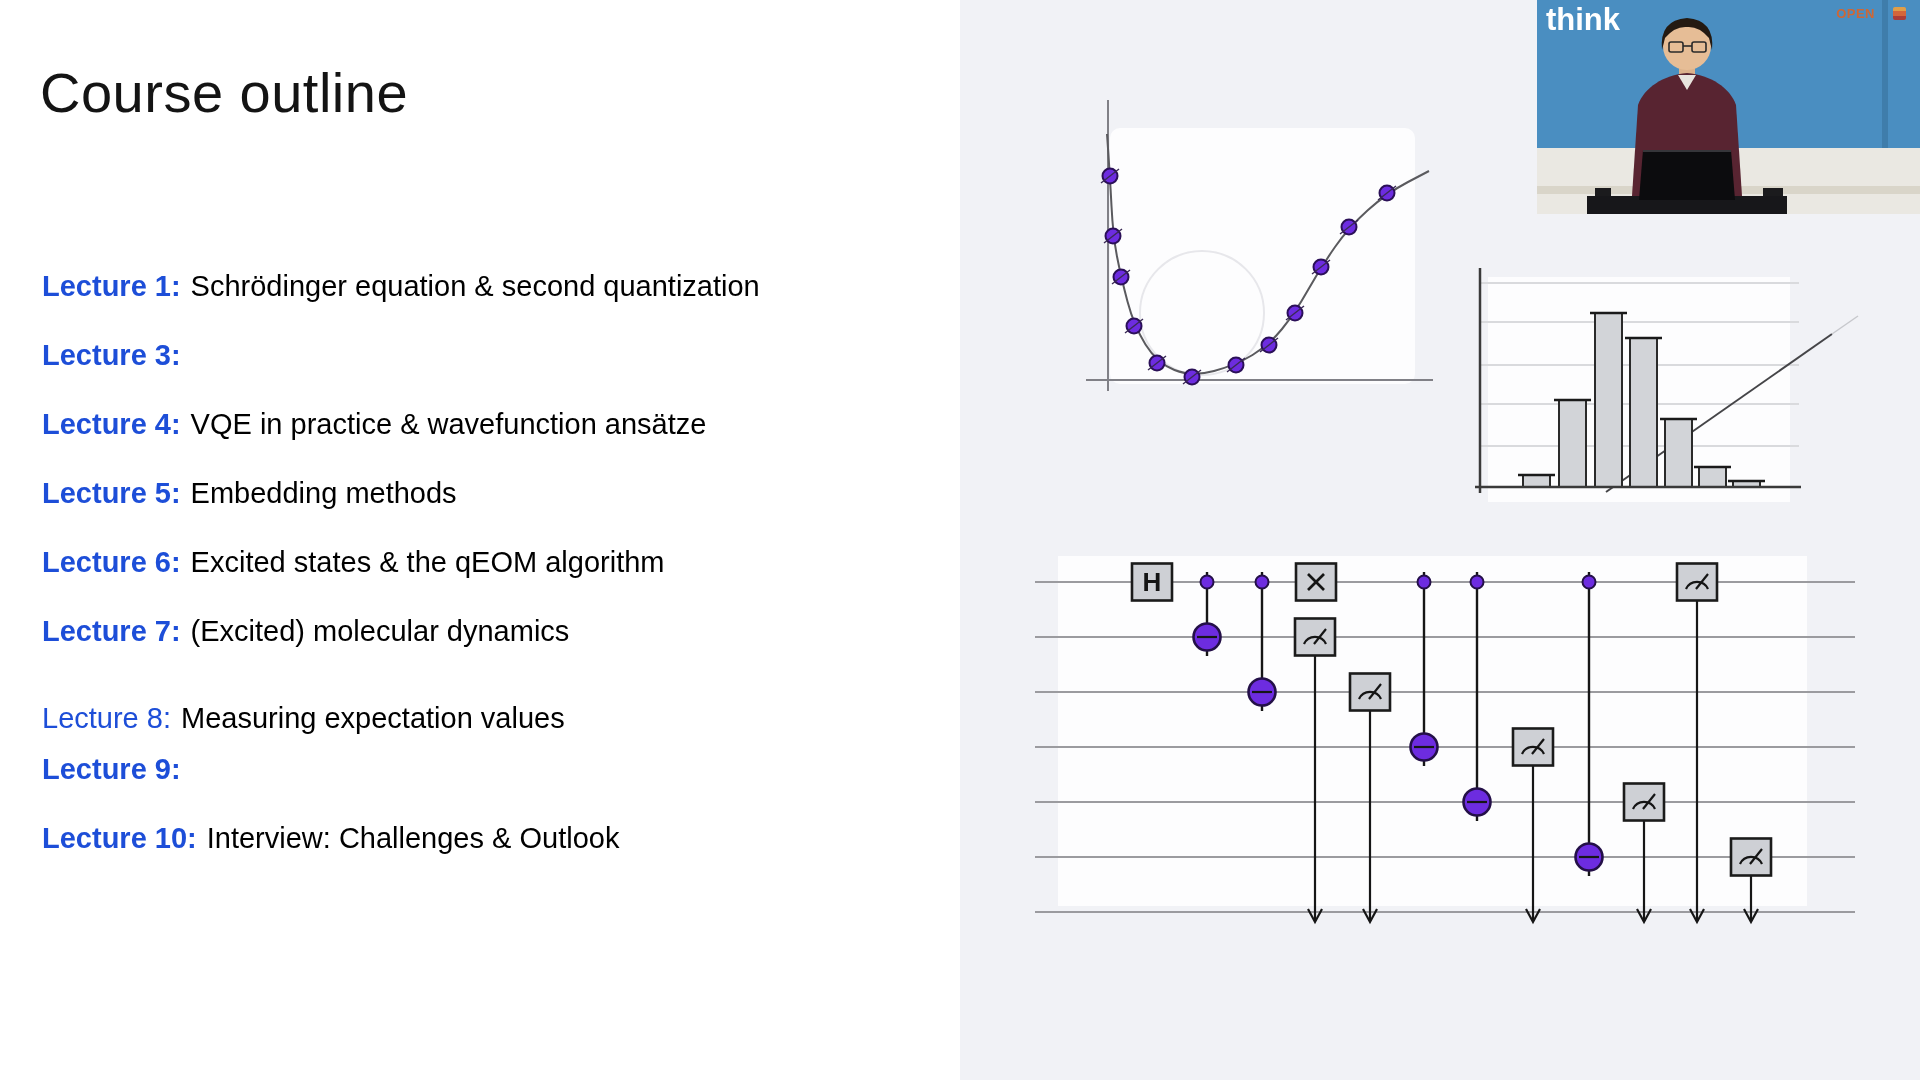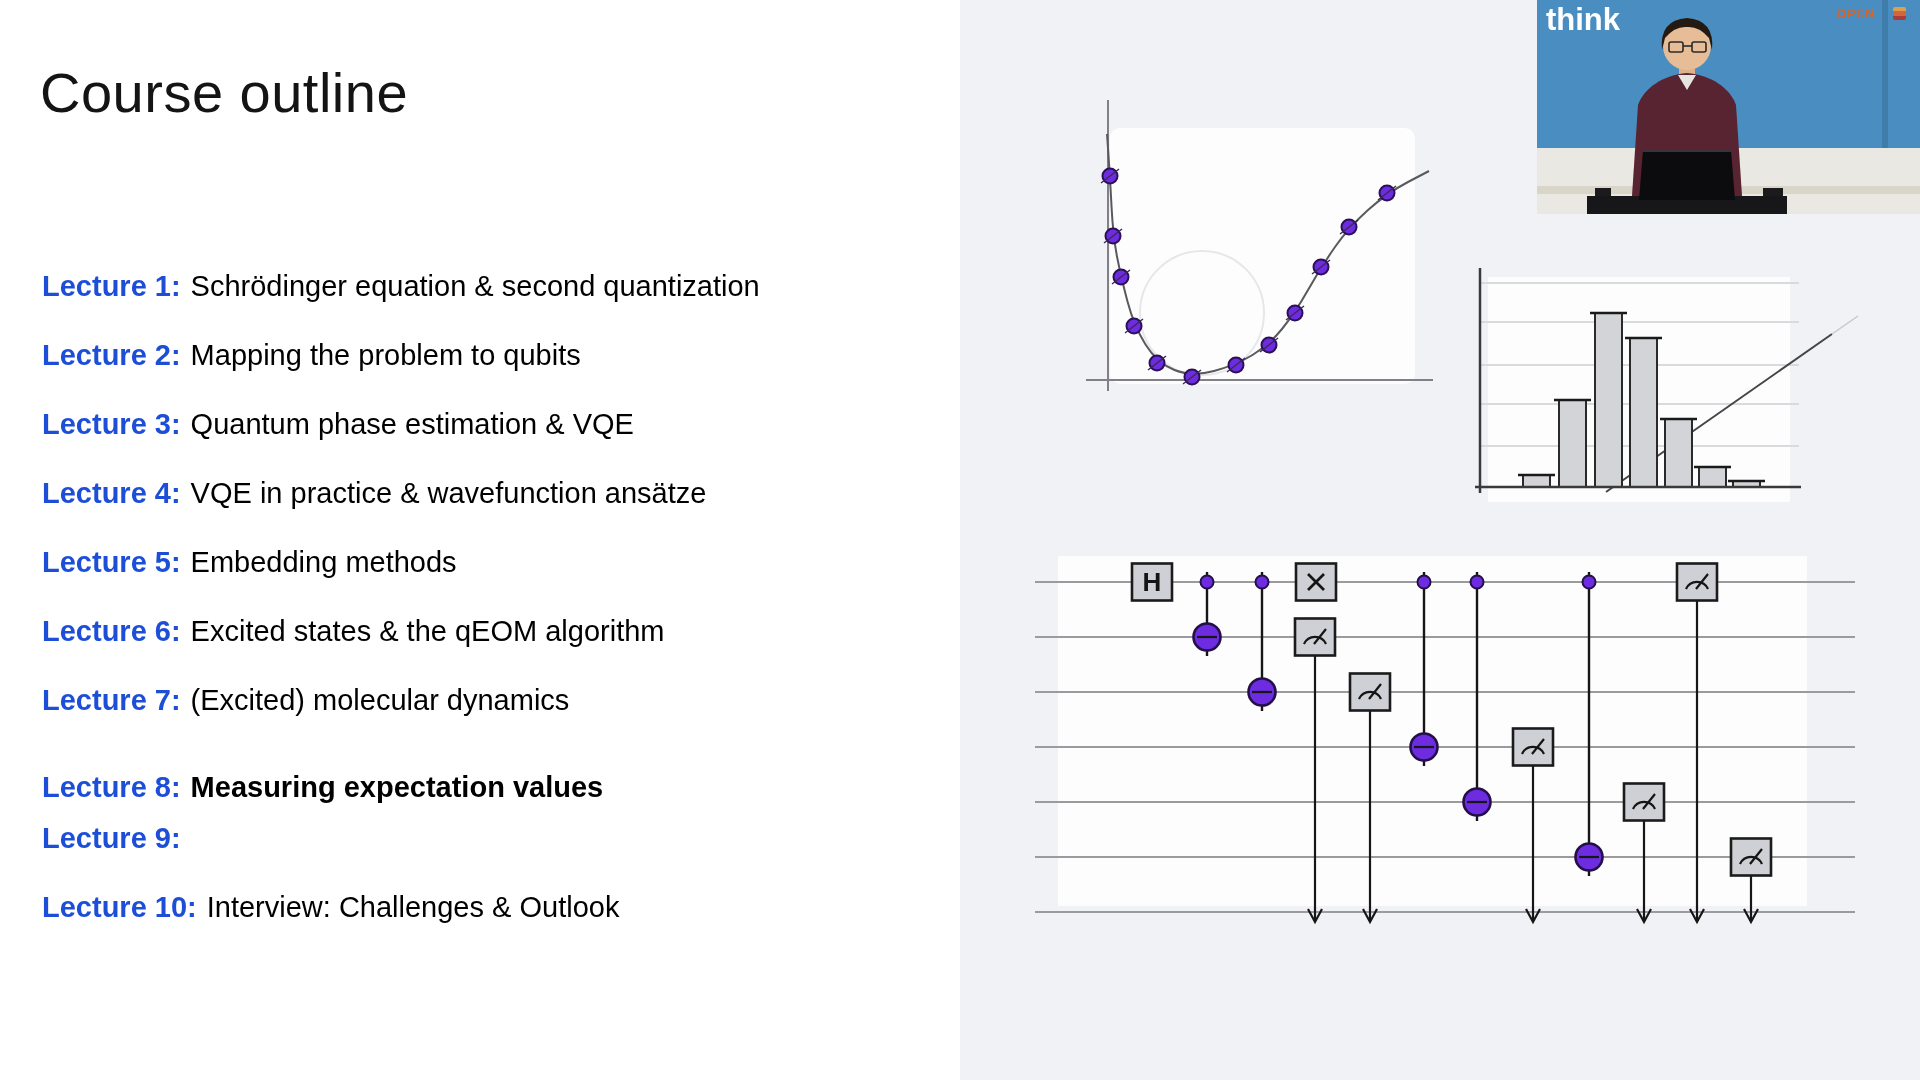--- a/index.html
+++ b/index.html
@@ -6,21 +6,21 @@
   .stage{position:relative;width:1920px;height:1080px;overflow:hidden;
          font-family:"Liberation Sans",sans-serif;background:#ffffff;}
   
   .page-title{position:absolute;left:40px;top:22px;font-size:56px;font-weight:300;
               color:#141414;letter-spacing:0.5px;}
   .lectures{position:absolute;left:42px;top:252px;margin:0;padding:0;list-style:none;}
   .lectures li{height:69px;display:flex;align-items:center;font-size:29px;color:#1d1d1d;
                white-space:nowrap;}
   .lectures .lbl{font-weight:700;color:#1d4ed8;margin-right:10px;}
   .lectures .desc{font-weight:400;color:#000000;}
-  .lectures li.hl .lbl,.lectures li.hl .desc{font-weight:700;margin-top:36px;}
+  .lectures li.hl .lbl,.lectures li.hl .desc{font-weight:400;margin-top:36px;}
   
   .right-panel{position:absolute;left:960px;top:0;width:960px;height:1080px;background:#f1f2f6;}
   #fig{position:absolute;left:960px;top:0;width:960px;height:1080px;}
   
   .video{position:absolute;left:1537px;top:0;width:425px;height:214px;overflow:hidden;z-index:5;}
   .video svg{position:absolute;left:0;top:0;}
   .brand{position:absolute;left:9px;top:2px;font-size:31px;font-weight:800;color:#ffffff;
          letter-spacing:0px;}
   .openhpi{position:absolute;right:16px;top:6px;display:flex;align-items:center;gap:18px;}
   .openhpi .open-txt{font-size:13px;font-weight:700;color:#dd6327;letter-spacing:0.5px;opacity:.9;}
@@ -36,26 +36,21 @@
 <div class="stage">
 
   <h1 class="page-title">Course outline</h1>
 
   <ul class="lectures">
     <li>
         <span class="lbl">Lecture 1:</span>
         <span class="desc">Schrödinger equation &amp; second quantization</span>
       </li>
     <li>
-        <span class="lbl">Lecture 2:</span>
-        <span class="desc">Mapping the problem to qubits</span>
-      </li>
-    <li>
         <span class="lbl">Lecture 3:</span>
-        <span class="desc">Quantum phase estimation &amp; VQE</span>
       </li>
     <li>
         <span class="lbl">Lecture 4:</span>
         <span class="desc">VQE in practice &amp; wavefunction ansätze</span>
       </li>
     <li>
         <span class="lbl">Lecture 5:</span>
         <span class="desc">Embedding methods</span>
       </li>
     <li>

